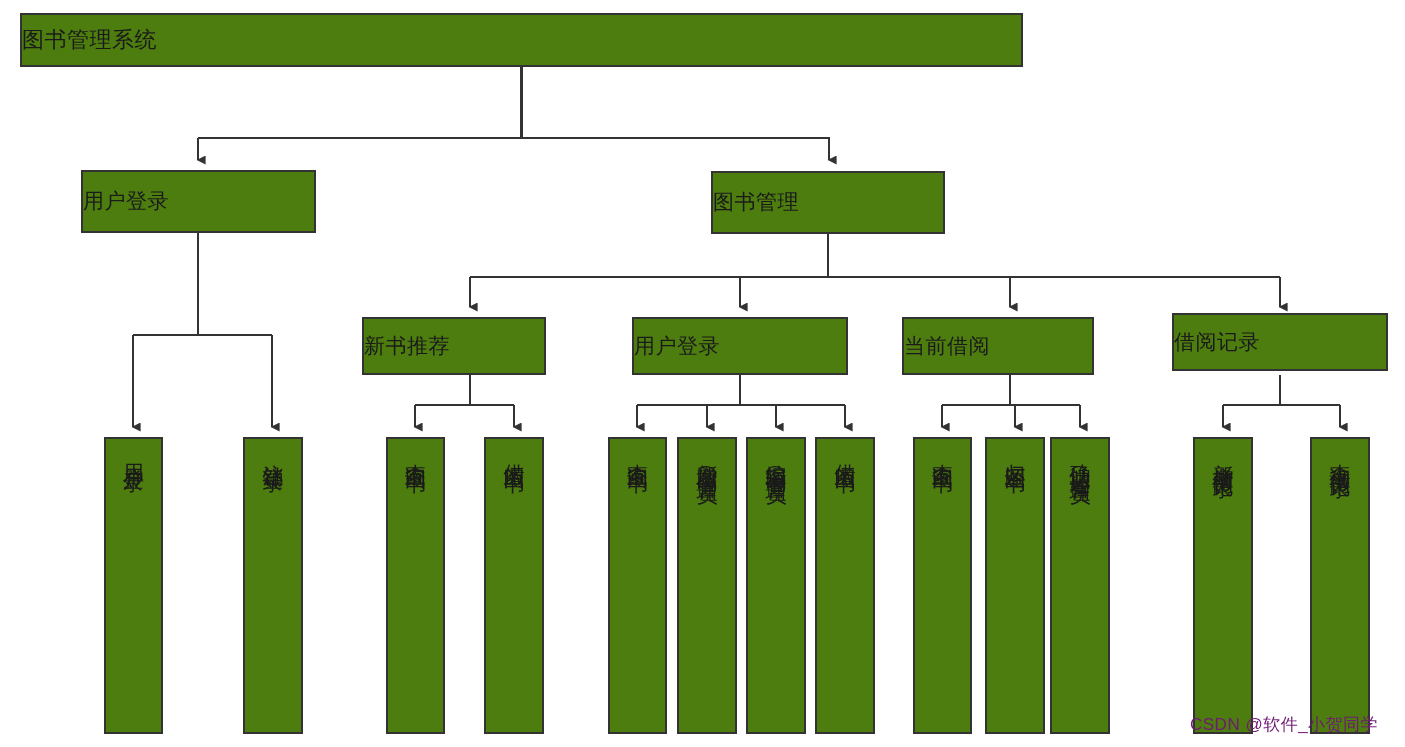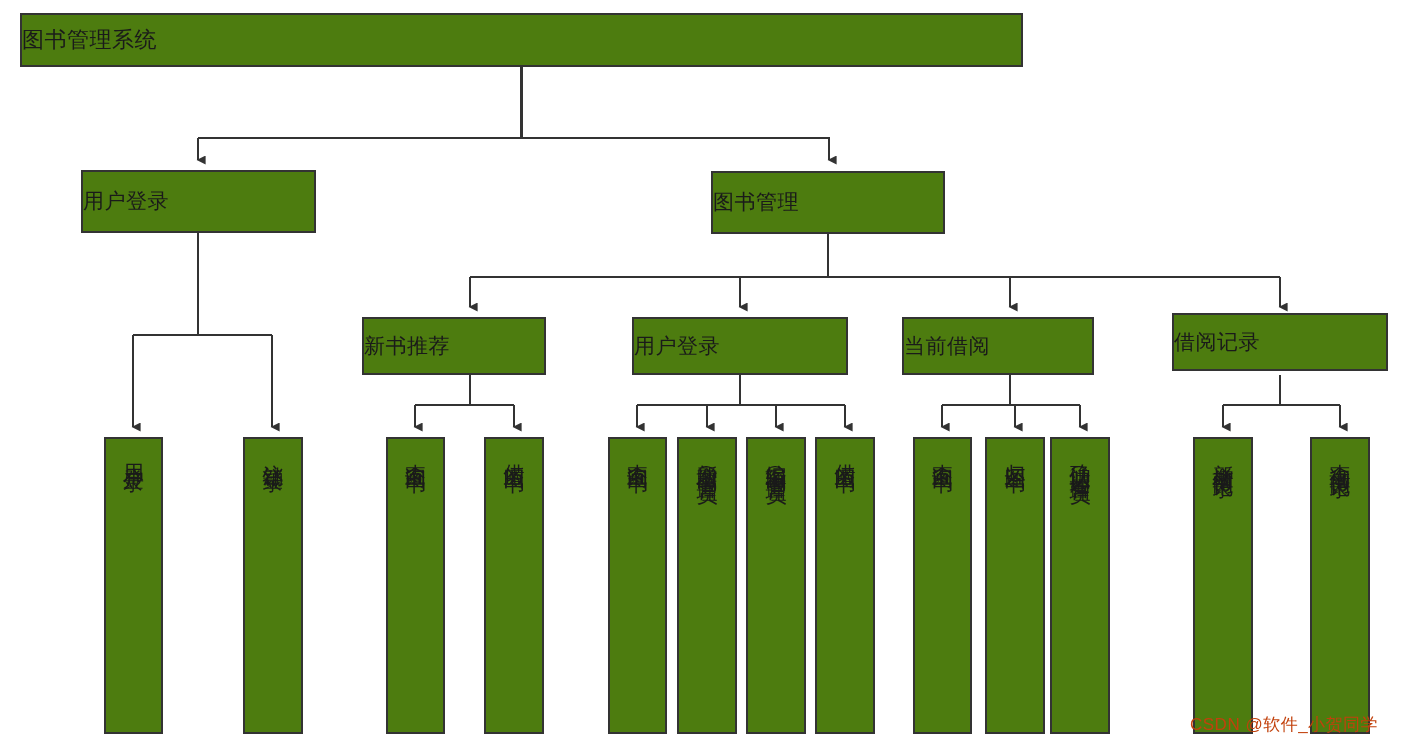--- a/index.html
+++ b/index.html
@@ -54,21 +54,21 @@
     font-size: 21px;
     letter-spacing: 3px;
     line-height: 1.05;
     margin: 0 auto;
   }
   .node.root .label {
     font-size: 22px;
   }
   .watermark {
     position: absolute;
-    color: #c2410c;
+    color: #701a75;
     font-size: 17px;
     white-space: nowrap;
     letter-spacing: 0.5px;
   }
 </style>
 </head>
 <body>
 
 <div id="canvas">
 

